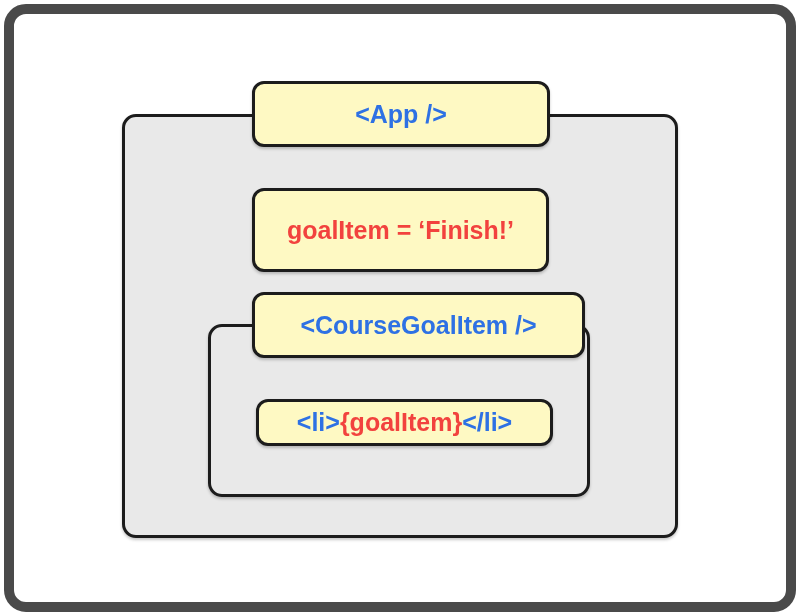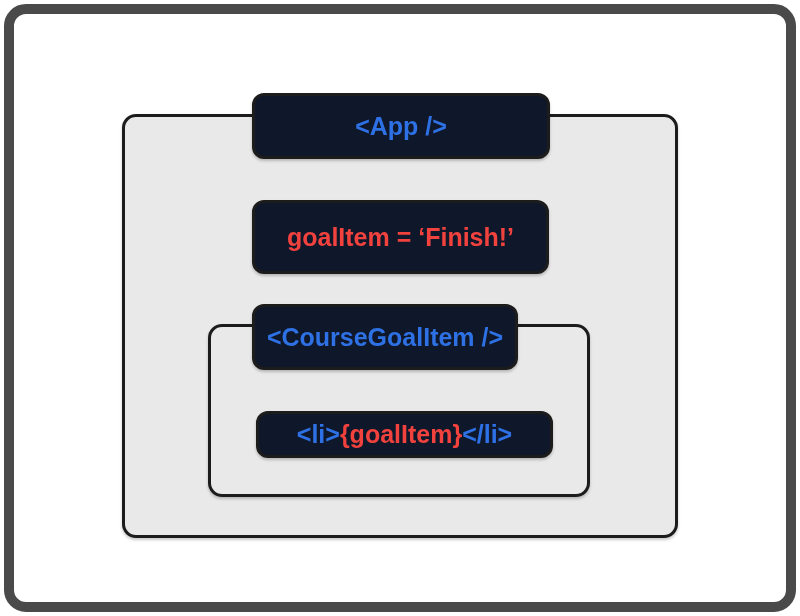--- a/index.html
+++ b/index.html
@@ -44,38 +44,37 @@
   .child-scope {
     left: 208px;
     top: 324px;
     width: 382px;
     height: 173px;
     background: transparent;
   }
 
   .node {
     position: absolute;
-    background: #0f172a;
+    background: #fef9c3;
     border: 3px solid #1c1c1c;
     border-radius: 12px;
     display: flex;
     align-items: center;
     justify-content: center;
     font-weight: bold;
     font-size: 25px;
     letter-spacing: 0px;
     box-shadow: 0 2px 3px rgba(0,0,0,0.22);
     white-space: nowrap;
     z-index: 2;
-    margin-top: 12px;
   }
 
   .node-app           { left: 252px; top: 81px;  width: 298px; height: 66px; }
-  .node-goal          { left: 252px; top: 188px; width: 297px; height: 74px; }
-  .node-course-goal   { left: 252px; top: 292px; width: 266px; height: 66px; }
+  .node-goal          { left: 252px; top: 188px; width: 297px; height: 84px; }
+  .node-course-goal   { left: 252px; top: 292px; width: 333px; height: 66px; }
   .node-li            { left: 256px; top: 399px; width: 297px; height: 47px; }
 </style>
 </head>
 <body>
 
 <div class="stage">
 
   <div class="outer-frame"></div>
 
   <div class="scope-container app-scope"></div>

